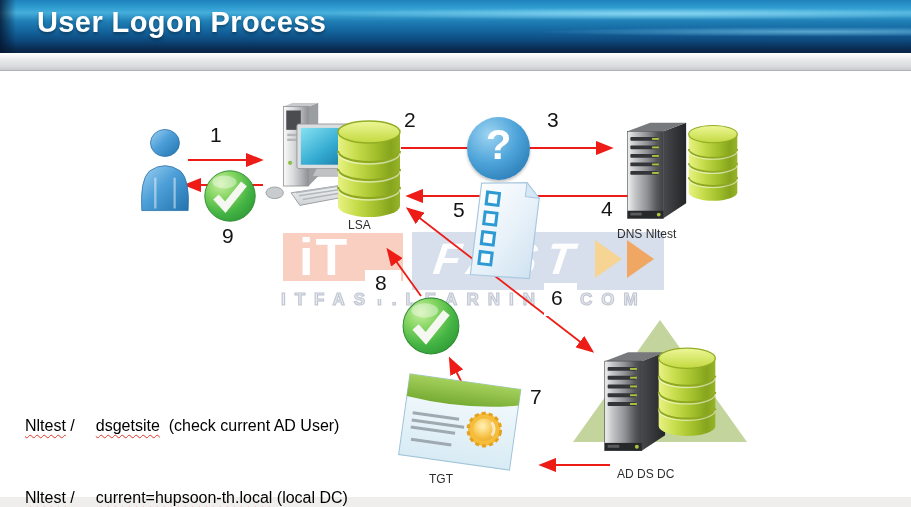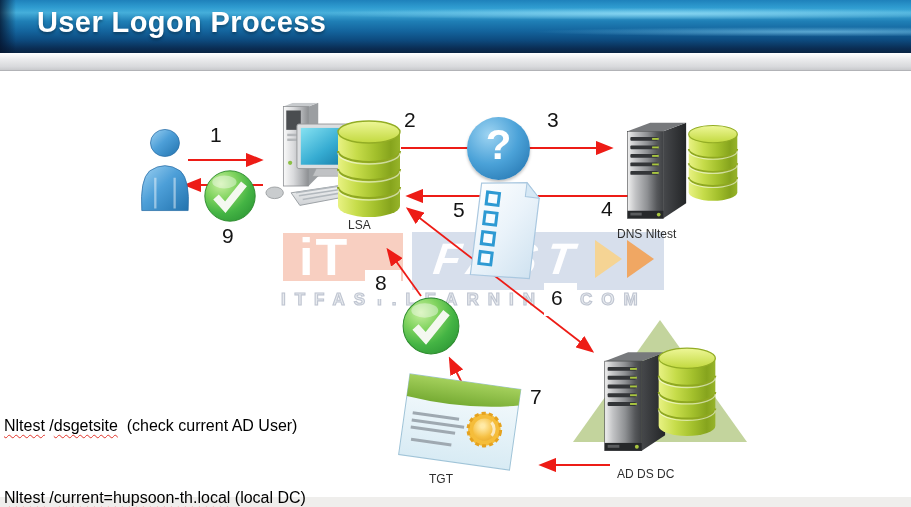--- a/index.html
+++ b/index.html
@@ -70,21 +70,21 @@
   #step9{left:222px;top:224px;}
 
   #lbl-lsa{left:348px;top:218px;}
   #lbl-dns{left:617px;top:227px;}
   #lbl-tgt{left:429px;top:472px;}
   #lbl-addc{left:617px;top:467px;}
 
   
   .notes{position:absolute;left:4px;top:366px;z-index:5;font-size:16px;color:#000;line-height:24px;white-space:pre-wrap;}
   .sp{text-decoration-line:underline;text-decoration-style:wavy;text-decoration-color:#e0342a;
-      text-decoration-thickness:1px;text-underline-offset:3px;}
+      text-decoration-thickness:1px;text-underline-offset:3px;margin-left:21px;}
 </style>
 </head>
 <body>
 
 <svg width="0" height="0" style="position:absolute" aria-hidden="true">
 <defs>
   <linearGradient id="gdb" x1="0" y1="0" x2="1" y2="0">
     <stop offset="0" stop-color="#e8f283"></stop>
         <stop offset=".3" stop-color="#c6dc4a"></stop>
     <stop offset=".6" stop-color="#a3c02c"></stop>

